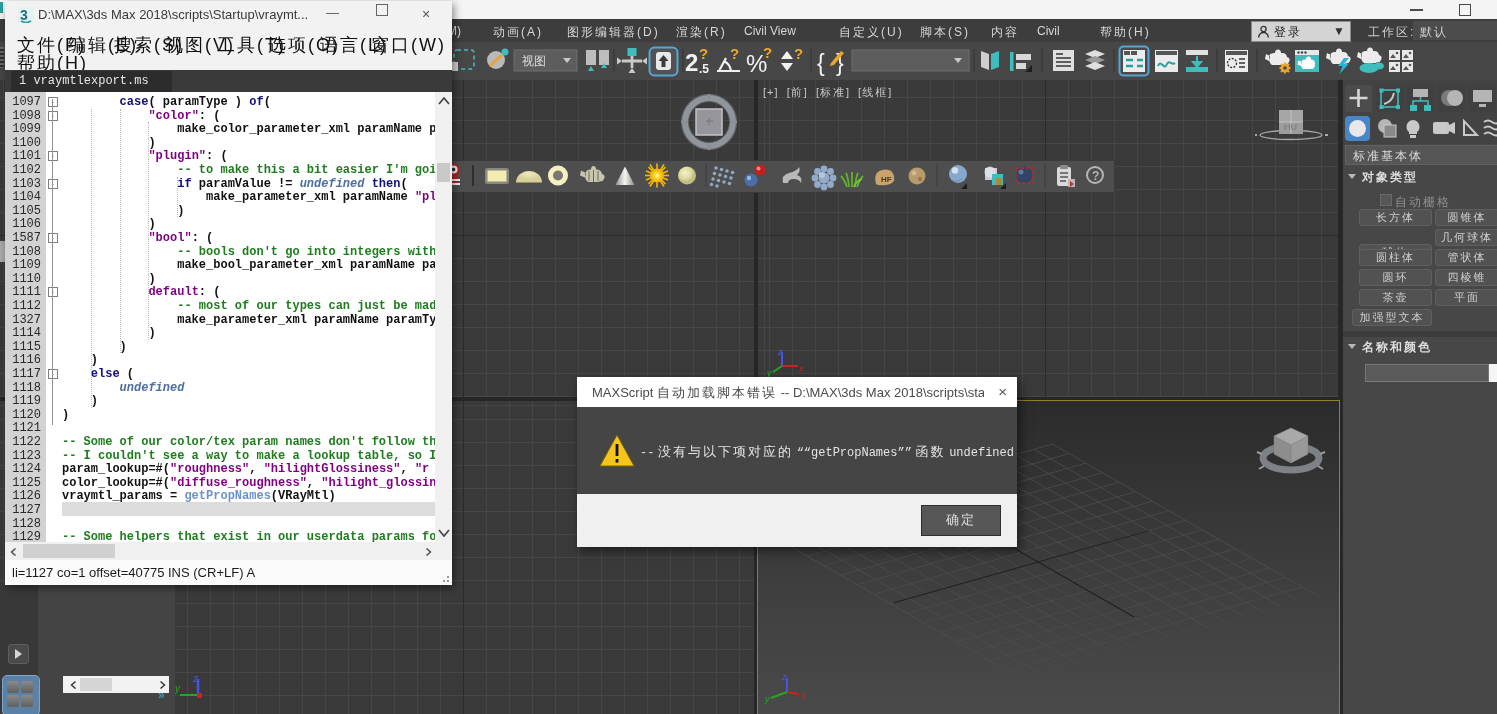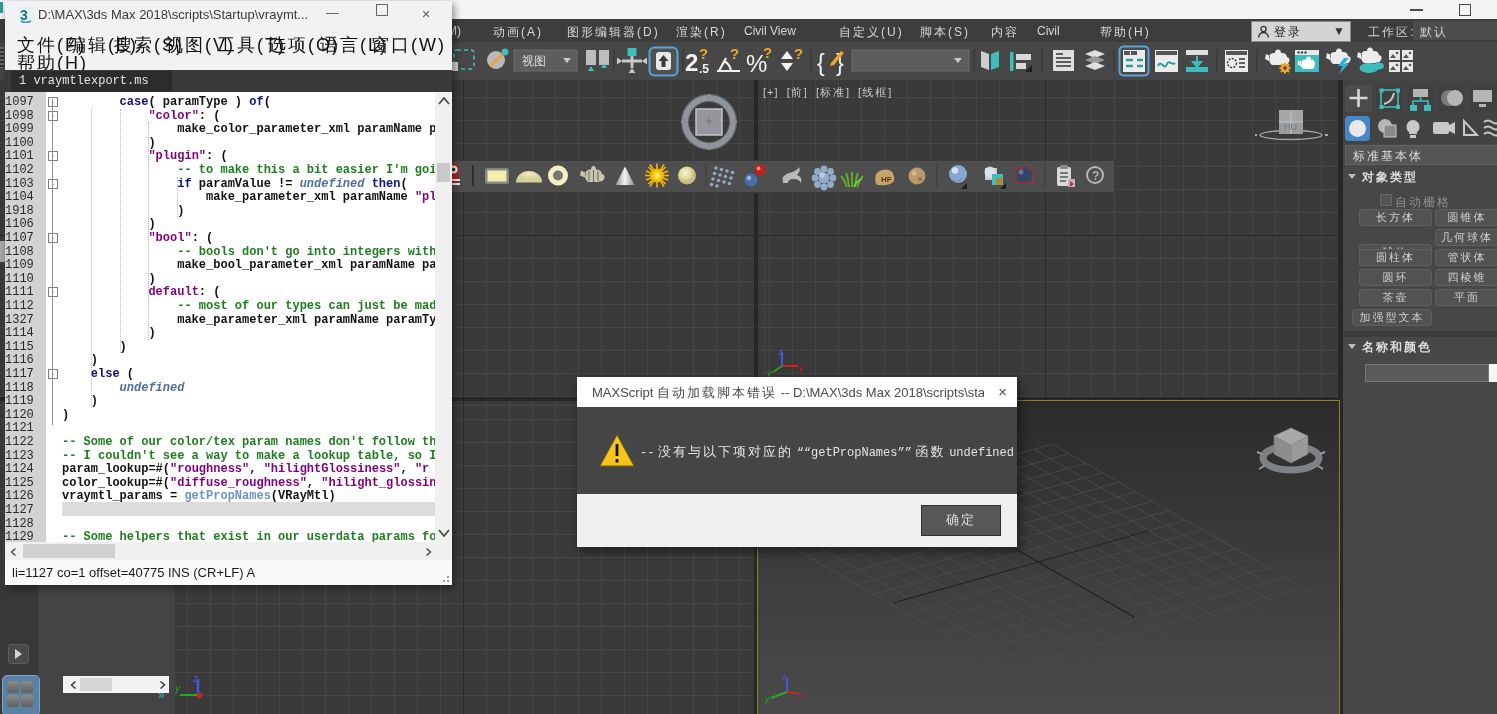--- a/index.html
+++ b/index.html
@@ -21,21 +21,21 @@
 #ftool{left:444px;top:160px;width:669px;height:31px;background:#4e4e4e;border:1px solid #3a3a3a}
 
 #ed{left:5px;top:1px;width:447px;height:584px;background:#f0f0f0;box-shadow:2px 3px 8px rgba(0,0,0,.45)}
 #edtitle{left:0;top:0;width:447px;height:28px;background:#f2f2f2;color:#3a3a3a;font-size:13px}
 #edmenu{left:0;top:28px;width:447px;height:41px;background:#f2f2f2;color:#111;font-size:18px}
 #edtabs{left:0;top:69px;width:447px;height:22px;background:#3a3a3a}
 #edtab{left:6px;top:1px;height:21px;background:#2c2c2c;color:#e6e6e6;font:12px "Liberation Mono",monospace;padding:3px 23px 0 8px}
 #edcode{left:0;top:91px;width:447px;height:450px;background:#fff;overflow:hidden}
 #gutter{left:0;top:0;width:41px;height:450px;background:#d2d2d2}
 #foldm{left:41px;top:0;width:16px;height:450px;background:#fff}
-.ln{position:absolute;left:0;width:36px;text-align:left;color:#2a2a2a;font:12px "Liberation Mono",monospace}
+.ln{position:absolute;left:0;width:36px;text-align:right;color:#2a2a2a;font:12px "Liberation Mono",monospace}
 .cl{position:absolute;left:57px;white-space:pre;font:bold 12px "Liberation Mono",monospace;color:#111}
 .k{color:#10107e;font-weight:bold}.s{color:#7f007f}.c{color:#1e7d1e}.u{color:#4f6f9f;font-style:italic}.g{color:#6b93c9}
 #edhs{left:0;top:541px;width:430px;height:18px;background:#f0f0f0}
 #edvs{left:430px;top:91px;width:17px;height:450px;background:#f0f0f0}
 #edstatus{left:0;top:559px;width:447px;height:25px;background:#fafafa;color:#1a1a1a;font-size:13px}
 
 #dlg{left:577px;top:377px;width:440px;height:170px;background:#454545;box-shadow:3px 4px 10px rgba(0,0,0,.5)}
 #dlgtitle{left:0;top:0;width:440px;height:30px;background:#fff;color:#4a4a4a;font-size:13px}
 #dlgfoot{left:0;top:117px;width:440px;height:53px;background:#f0f0f0}
 #dlgbtn{left:344px;top:11px;width:78px;height:29px;background:#575757;border:1px solid #2e2e2e;color:#dedede;font-size:13px;text-align:center;line-height:27px}
@@ -560,25 +560,25 @@
           <div class="ln" style="top:57.400000000000006px">1101</div>
           <div class="abs" style="left:43px;top:59.400000000000006px;width:8px;height:8px;border:1px solid #808080;background:#fff;font:8px 'Liberation Mono';color:#808080;line-height:7px;text-align:center">-</div>
           <div class="cl" style="top:57.400000000000006px">&nbsp;&nbsp;&nbsp;&nbsp;&nbsp;&nbsp;&nbsp;&nbsp;&nbsp;&nbsp;&nbsp;&nbsp;<span class="s">"plugin"</span><span class="">: (</span></div>
           <div class="ln" style="top:71px">1102</div>
           <div class="cl" style="top:71px">&nbsp;&nbsp;&nbsp;&nbsp;&nbsp;&nbsp;&nbsp;&nbsp;&nbsp;&nbsp;&nbsp;&nbsp;&nbsp;&nbsp;&nbsp;&nbsp;<span class="c">-- to make this a bit easier I'm going t</span></div>
           <div class="ln" style="top:84.6px">1103</div>
           <div class="abs" style="left:43px;top:86.6px;width:8px;height:8px;border:1px solid #808080;background:#fff;font:8px 'Liberation Mono';color:#808080;line-height:7px;text-align:center">-</div>
           <div class="cl" style="top:84.6px">&nbsp;&nbsp;&nbsp;&nbsp;&nbsp;&nbsp;&nbsp;&nbsp;&nbsp;&nbsp;&nbsp;&nbsp;&nbsp;&nbsp;&nbsp;&nbsp;<span class="k">if</span><span class=""> paramValue != </span><span class="u">undefined</span><span class="k"> then</span><span class="">(</span></div>
           <div class="ln" style="top:98.19999999999999px">1104</div>
           <div class="cl" style="top:98.19999999999999px">&nbsp;&nbsp;&nbsp;&nbsp;&nbsp;&nbsp;&nbsp;&nbsp;&nbsp;&nbsp;&nbsp;&nbsp;&nbsp;&nbsp;&nbsp;&nbsp;&nbsp;&nbsp;&nbsp;&nbsp;<span class="">make_parameter_xml paramName </span><span class="s">"pl</span></div>
-          <div class="ln" style="top:111.80000000000001px">1918</div>
+          <div class="ln" style="top:111.80000000000001px">1105</div>
           <div class="cl" style="top:111.80000000000001px">&nbsp;&nbsp;&nbsp;&nbsp;&nbsp;&nbsp;&nbsp;&nbsp;&nbsp;&nbsp;&nbsp;&nbsp;&nbsp;&nbsp;&nbsp;&nbsp;<span class="">)</span></div>
           <div class="ln" style="top:125.39999999999998px">1106</div>
           <div class="cl" style="top:125.39999999999998px">&nbsp;&nbsp;&nbsp;&nbsp;&nbsp;&nbsp;&nbsp;&nbsp;&nbsp;&nbsp;&nbsp;&nbsp;<span class="">)</span></div>
-          <div class="ln" style="top:139px">1107</div>
+          <div class="ln" style="top:139px">1587</div>
           <div class="abs" style="left:43px;top:141px;width:8px;height:8px;border:1px solid #808080;background:#fff;font:8px 'Liberation Mono';color:#808080;line-height:7px;text-align:center">-</div>
           <div class="cl" style="top:139px">&nbsp;&nbsp;&nbsp;&nbsp;&nbsp;&nbsp;&nbsp;&nbsp;&nbsp;&nbsp;&nbsp;&nbsp;<span class="s">"bool"</span><span class="">: (</span></div>
           <div class="ln" style="top:152.6px">1108</div>
           <div class="cl" style="top:152.6px">&nbsp;&nbsp;&nbsp;&nbsp;&nbsp;&nbsp;&nbsp;&nbsp;&nbsp;&nbsp;&nbsp;&nbsp;&nbsp;&nbsp;&nbsp;&nbsp;<span class="c">-- bools don't go into integers without</span></div>
           <div class="ln" style="top:166.2px">1109</div>
           <div class="cl" style="top:166.2px">&nbsp;&nbsp;&nbsp;&nbsp;&nbsp;&nbsp;&nbsp;&nbsp;&nbsp;&nbsp;&nbsp;&nbsp;&nbsp;&nbsp;&nbsp;&nbsp;<span class="">make_bool_parameter_xml paramName pa</span></div>
           <div class="ln" style="top:179.79999999999995px">1110</div>
           <div class="cl" style="top:179.79999999999995px">&nbsp;&nbsp;&nbsp;&nbsp;&nbsp;&nbsp;&nbsp;&nbsp;&nbsp;&nbsp;&nbsp;&nbsp;<span class="">)</span></div>
           <div class="ln" style="top:193.39999999999998px">1111</div>
           <div class="abs" style="left:43px;top:195.39999999999998px;width:8px;height:8px;border:1px solid #808080;background:#fff;font:8px 'Liberation Mono';color:#808080;line-height:7px;text-align:center">-</div>

